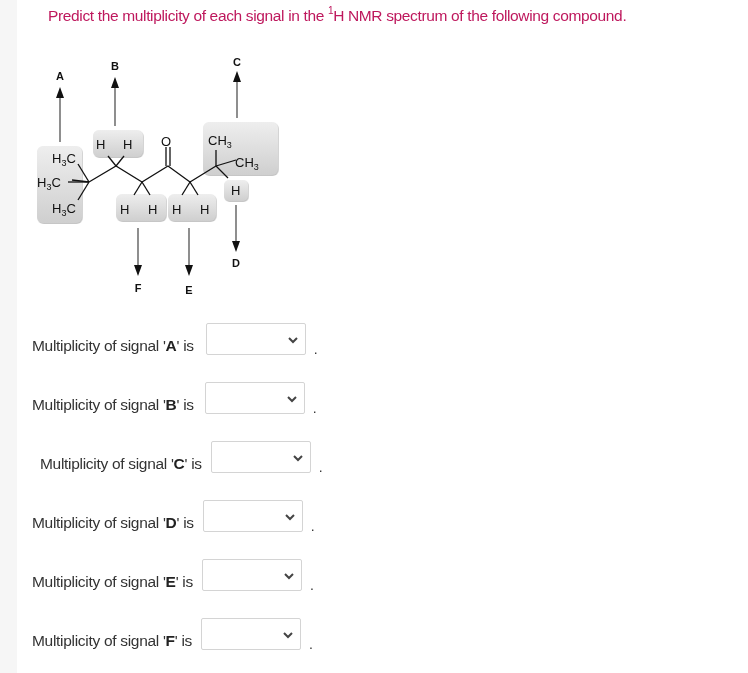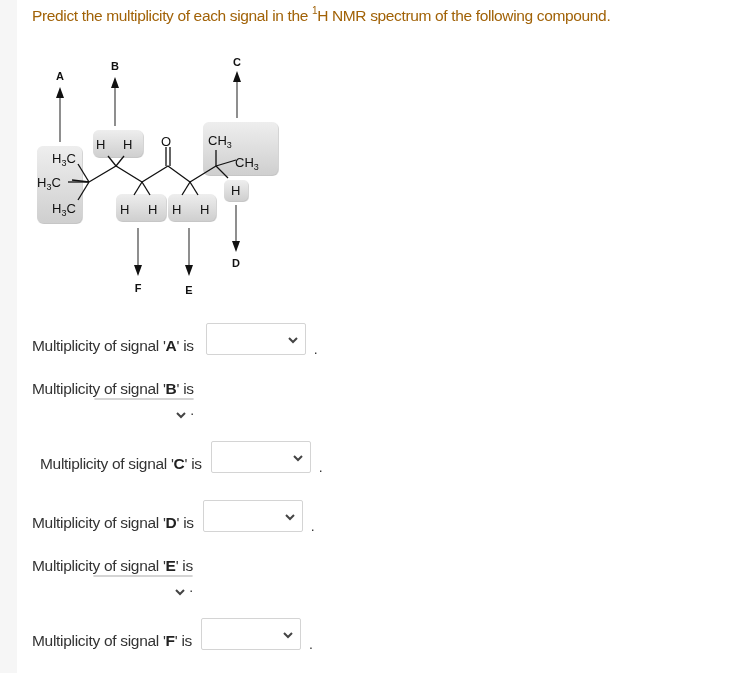--- a/index.html
+++ b/index.html
@@ -4,21 +4,21 @@
 <style>
   html, body { margin:0; padding:0; }
   body {
     width:748px; height:673px; position:relative; overflow:hidden;
     background:#ffffff;
     font-family:"Liberation Sans", sans-serif;
     color:#333333;
   }
   .left-strip { position:absolute; left:0; top:0; width:17px; height:673px; background:#f6f6f6; }
   .question {
-    position:absolute; left:32px; top:6px; font-size:15.5px; letter-spacing:-0.35px; color:#a16207;
+    position:absolute; left:48px; top:6px; font-size:15.5px; letter-spacing:-0.35px; color:#be185d;
     white-space:nowrap;
   }
   .question sup { font-size:10px; position:relative; top:-1px; }
   .diagram { position:absolute; left:20px; top:50px; width:280px; height:250px; }
   .row {
     position:absolute; left:32px; height:34px; display:flex; align-items:flex-end;
     font-size:15.5px; letter-spacing:-0.3px; white-space:nowrap;
   }
   .row .label { color:#333; }
   .row .label b { font-weight:bold; color:#222; }
@@ -133,21 +133,21 @@
   <span class="label"><span>Multiplicity of signal '</span><b>A</b><span>' is</span></span>
   <div class="select" style="margin-left:12px;">
     <span></span>
     <svg class="chev" viewBox="0 0 14 14">
         <polyline points="3,5 7,9 11,5" fill="none" stroke="#444" stroke-width="2"></polyline>
       </svg>
   </div>
   <span class="period">.</span>
 </div>
 
-<div class="row" style="top:380px;flex-direction:column;">
+<div class="row" style="top:380px;">
   <span class="label"><span>Multiplicity of signal '</span><b>B</b><span>' is</span></span>
   <div class="select" style="margin-left:11px;">
     <span></span>
     <svg class="chev" viewBox="0 0 14 14">
         <polyline points="3,5 7,9 11,5" fill="none" stroke="#444" stroke-width="2"></polyline>
       </svg>
   </div>
   <span class="period">.</span>
 </div>
 
@@ -166,21 +166,21 @@
   <span class="label"><span>Multiplicity of signal '</span><b>D</b><span>' is</span></span>
   <div class="select" style="margin-left:9px;">
     <span></span>
     <svg class="chev" viewBox="0 0 14 14">
         <polyline points="3,5 7,9 11,5" fill="none" stroke="#444" stroke-width="2"></polyline>
       </svg>
   </div>
   <span class="period">.</span>
 </div>
 
-<div class="row" style="top:557px;flex-direction:column;">
+<div class="row" style="top:557px;">
   <span class="label"><span>Multiplicity of signal '</span><b>E</b><span>' is</span></span>
   <div class="select" style="margin-left:9px;">
     <span></span>
     <svg class="chev" viewBox="0 0 14 14">
         <polyline points="3,5 7,9 11,5" fill="none" stroke="#444" stroke-width="2"></polyline>
       </svg>
   </div>
   <span class="period">.</span>
 </div>
 

